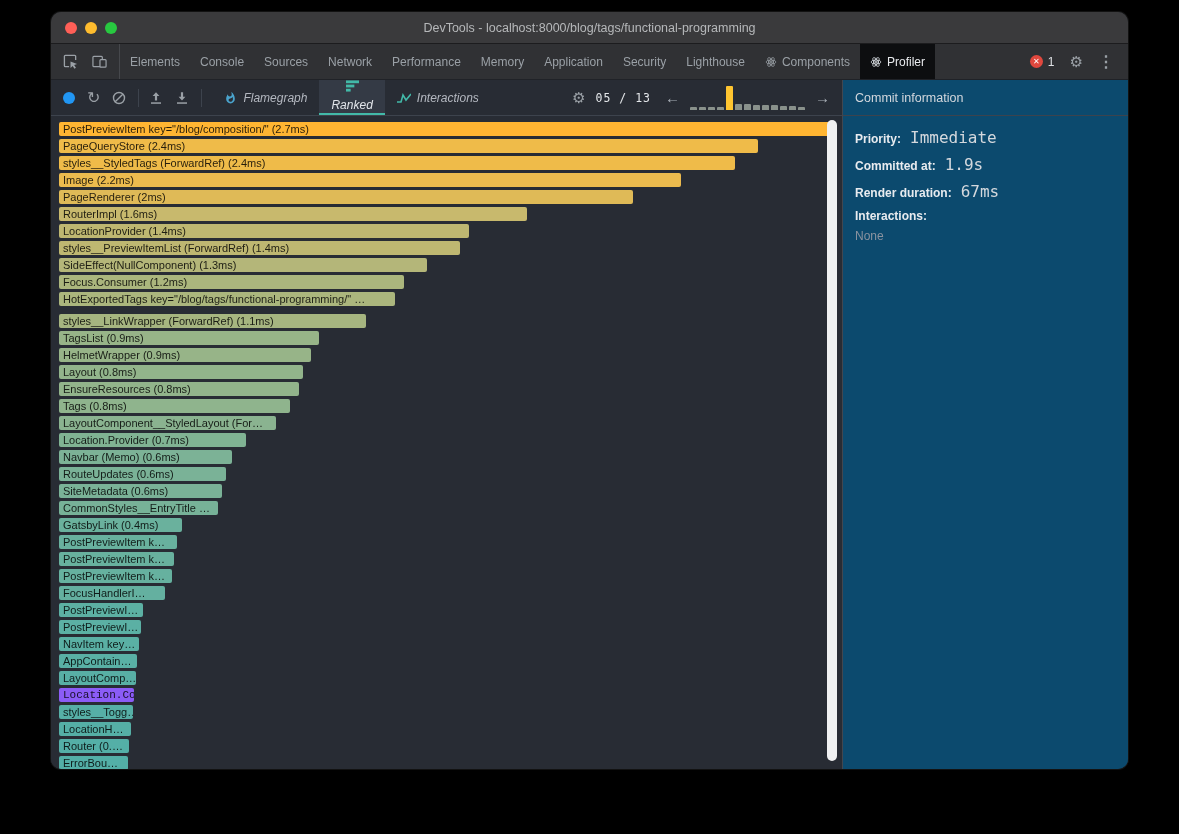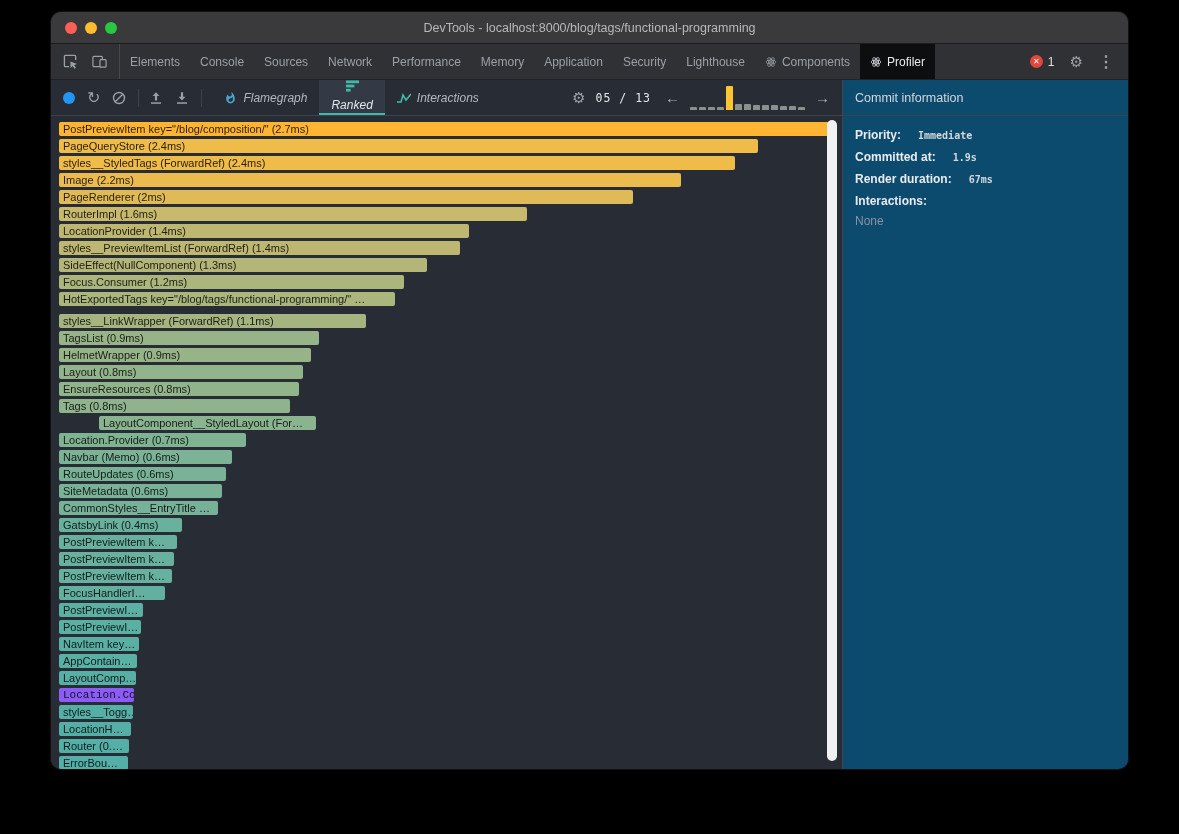--- a/index.html
+++ b/index.html
@@ -101,21 +101,21 @@
   }
   
   .panel-header {
     height:36px; flex:0 0 36px; border-bottom:1px solid #3d434d;
     display:flex; align-items:center; padding-left:12px;
     color:#d3d7dd; font-size:12.5px;
   }
   .panel-body { padding:12px; }
   .field { margin-bottom:8px; font-size:12px; color:#e8ebef; }
   .field .lbl { font-weight:bold; }
-  .field .val { font-family:"DejaVu Sans Mono", monospace; font-size:10px; color:#d4d8dd; margin-left:17px;font-weight:bold; }
+  .field .val { font-family:"DejaVu Sans Mono", monospace; font-size:16px; color:#d4d8dd; margin-left:9px; }
   .none { color:#8a93a0; font-size:12px; margin-top:-2px; }
 </style>
 </head>
 <body>
 
 <div class="window">
 
   <div class="titlebar">
     <div class="traffic">
       <span class="light red"></span>
@@ -285,21 +285,21 @@
             <div class="bar" style="width: 51.8%; background: rgb(190, 183, 113);">styles__PreviewItemList (ForwardRef) (1.4ms)</div>
             <div class="bar" style="width: 47.5%; background: rgb(180, 182, 121);">SideEffect(NullComponent) (1.3ms)</div>
             <div class="bar" style="width: 44.6%; background: rgb(171, 182, 125);">Focus.Consumer (1.2ms)</div>
             <div class="bar" style="width: 43.4%; background: rgb(171, 182, 125);">HotExportedTags key="/blog/tags/functional-programming/" …</div>
             <div class="bar" style="width: 39.7%; background: rgb(166, 181, 128); margin-top: 8px;">styles__LinkWrapper (ForwardRef) (1.1ms)</div>
             <div class="bar" style="width: 33.6%; background: rgb(151, 180, 136);">TagsList (0.9ms)</div>
             <div class="bar" style="width: 32.6%; background: rgb(151, 180, 136);">HelmetWrapper (0.9ms)</div>
             <div class="bar" style="width: 31.5%; background: rgb(146, 180, 139);">Layout (0.8ms)</div>
             <div class="bar" style="width: 31%; background: rgb(146, 180, 139);">EnsureResources (0.8ms)</div>
             <div class="bar" style="width: 29.8%; background: rgb(143, 180, 141);">Tags (0.8ms)</div>
-            <div class="bar" style="width: 28.1%; background: rgb(138, 179, 144); margin-left: 40px;">LayoutComponent__StyledLayout (For…</div>
+            <div class="bar" style="width: 28.1%; background: rgb(138, 179, 144);">LayoutComponent__StyledLayout (For…</div>
             <div class="bar" style="width: 24.2%; background: rgb(128, 179, 147);">Location.Provider (0.7ms)</div>
             <div class="bar" style="width: 22.4%; background: rgb(124, 178, 150);">Navbar (Memo) (0.6ms)</div>
             <div class="bar" style="width: 21.6%; background: rgb(122, 178, 151);">RouteUpdates (0.6ms)</div>
             <div class="bar" style="width: 21%; background: rgb(122, 178, 151);">SiteMetadata (0.6ms)</div>
             <div class="bar" style="width: 20.6%; background: rgb(119, 178, 152);">CommonStyles__EntryTitle …</div>
             <div class="bar" style="width: 15.9%; background: rgb(106, 177, 157);">GatsbyLink (0.4ms)</div>
             <div class="bar" style="width: 15.2%; background: rgb(104, 177, 158);">PostPreviewItem k…</div>
             <div class="bar" style="width: 14.9%; background: rgb(104, 177, 158);">PostPreviewItem k…</div>
             <div class="bar" style="width: 14.6%; background: rgb(102, 177, 159);">PostPreviewItem k…</div>
             <div class="bar" style="width: 13.7%; background: rgb(100, 176, 160);">FocusHandlerI…</div>

